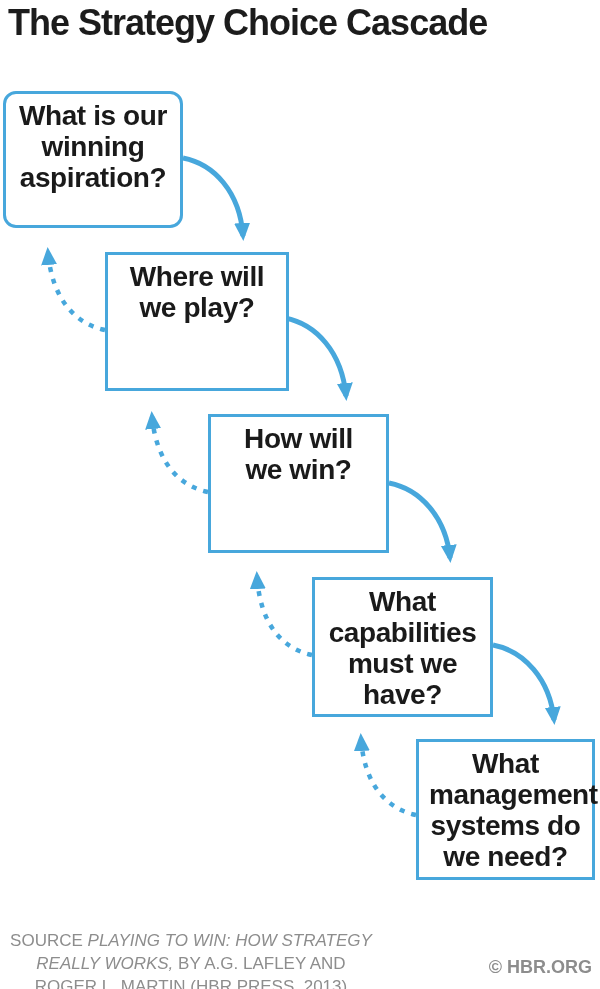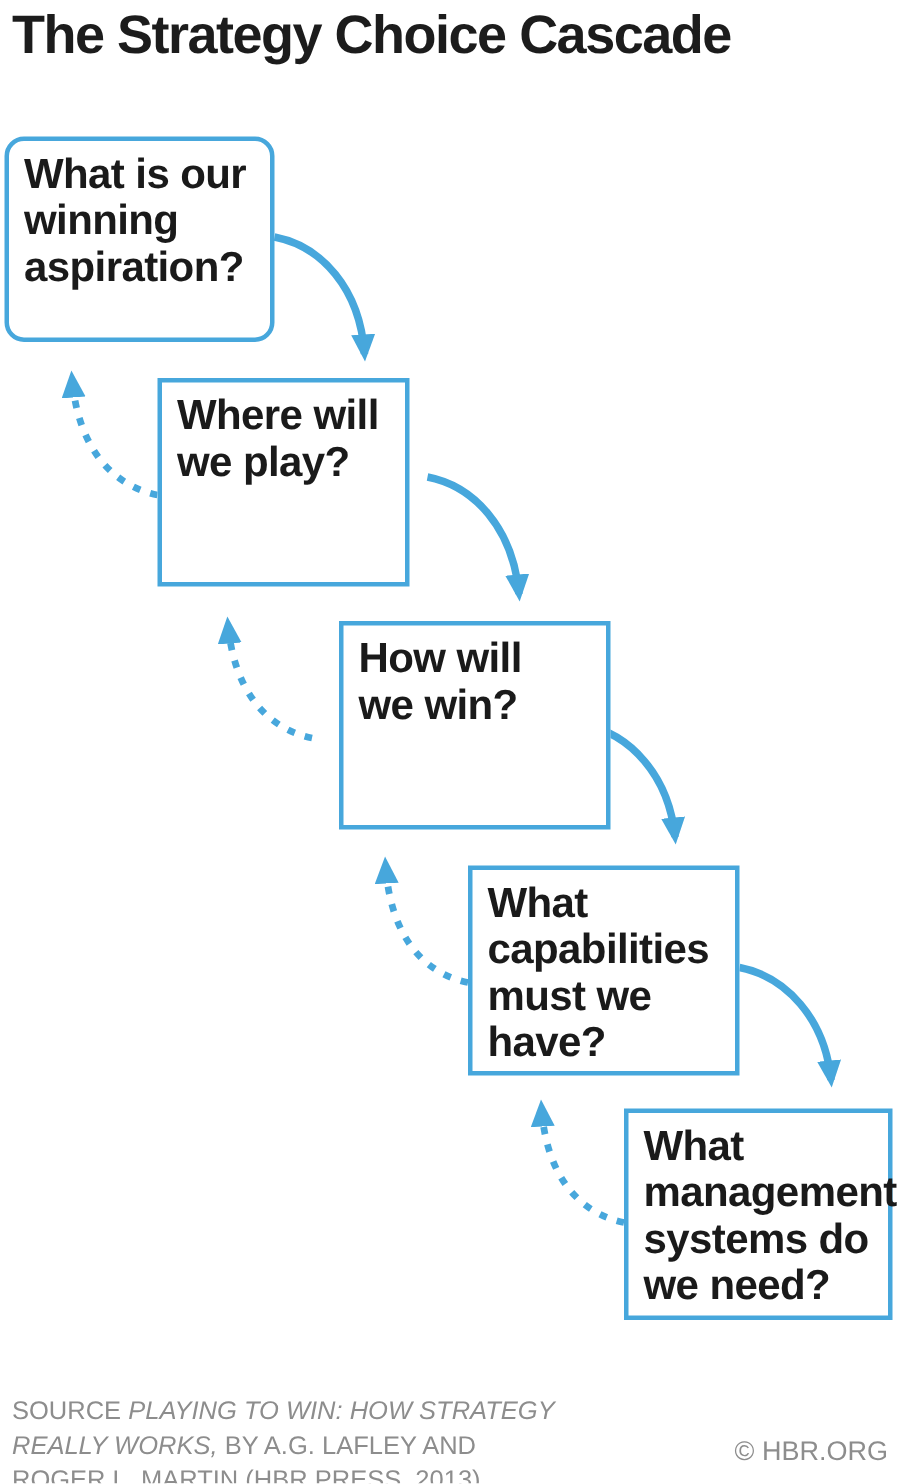--- a/index.html
+++ b/index.html
@@ -12,20 +12,21 @@
     --accent: #47a7dc;
     --ink: #1a1a1a;
     --muted: #8d8d8d;
   }
   .canvas {
     position: relative;
     width: 600px;
     height: 989px;
     background: #ffffff;
     overflow: hidden;
+    text-align: center;
   }
   .title {
     position: absolute;
     left: 8px;
     top: 2px;
     margin: 0;
     font-size: 36px;
     line-height: 42px;
     font-weight: 800;
     letter-spacing: -1px;
@@ -82,20 +83,21 @@
   }
   .footer-source i {
     font-style: italic;
   }
   .footer-credit {
     position: absolute;
     right: 8px;
     top: 957px;
     font-size: 18px;
     color: var(--muted, #8d8d8d);
+    font-weight: bold;
   }
 </style>
 </head>
 <body>
 
 <div class="canvas">
 
   <h1 class="title">The Strategy Choice Cascade</h1>
 
   <svg class="arrow-layer" viewBox="0 0 600 989">
@@ -115,26 +117,26 @@
     <path class="arrow dotted" d="M 312 655 C 283 649 260 625 257 576" marker-end="url(#arrowhead)"></path>
     <path class="arrow dotted" d="M 416 815 C 387 809 364 785 361 738" marker-end="url(#arrowhead)"></path>
   </svg>
 
   <div class="cascade-box" style="left:3px; top:91px; width:180px; height:137px;border-radius:13px;">
     <span class="box-label">What is our
 winning
 aspiration?</span>
   </div>
 
-  <div class="cascade-box" style="left:105px; top:252px; width:168px; height:139px;">
+  <div class="cascade-box" style="left:105px; top:252px; width:184px; height:139px;">
     <span class="box-label">Where will
 we play?</span>
   </div>
 
-  <div class="cascade-box" style="left:208px; top:414px; width:181px; height:139px;margin-left:18px;">
+  <div class="cascade-box" style="left:208px; top:414px; width:181px; height:139px;">
     <span class="box-label">How will
 we win?</span>
   </div>
 
   <div class="cascade-box" style="left:312px; top:577px; width:181px; height:140px;">
     <span class="box-label">What
 capabilities
 must we
 have?</span>
   </div>

